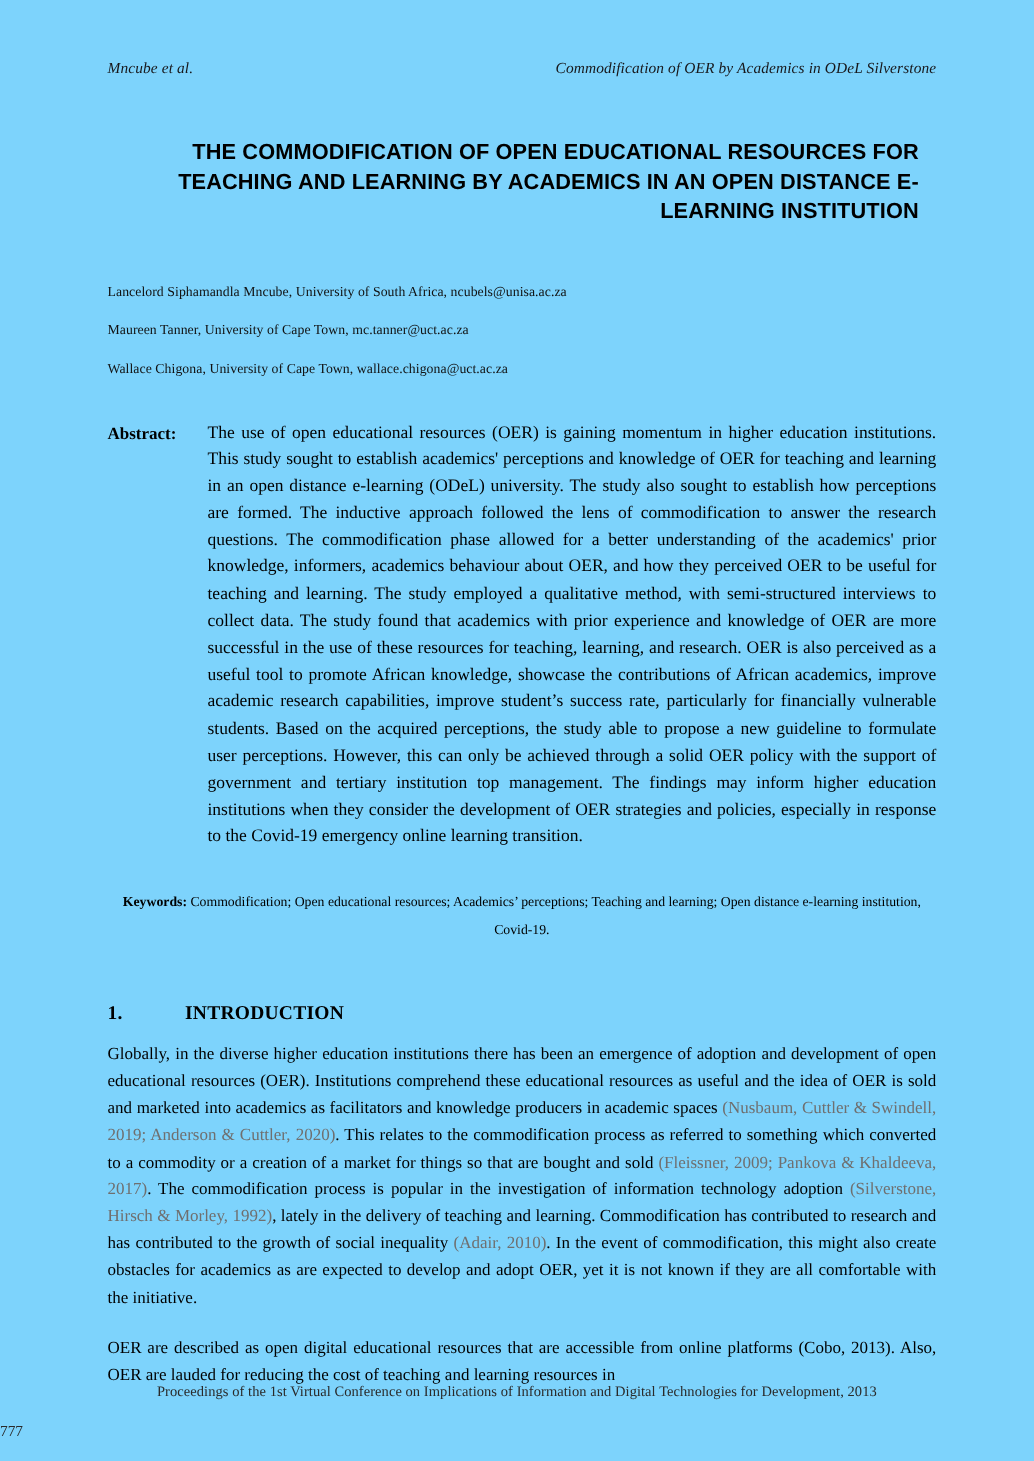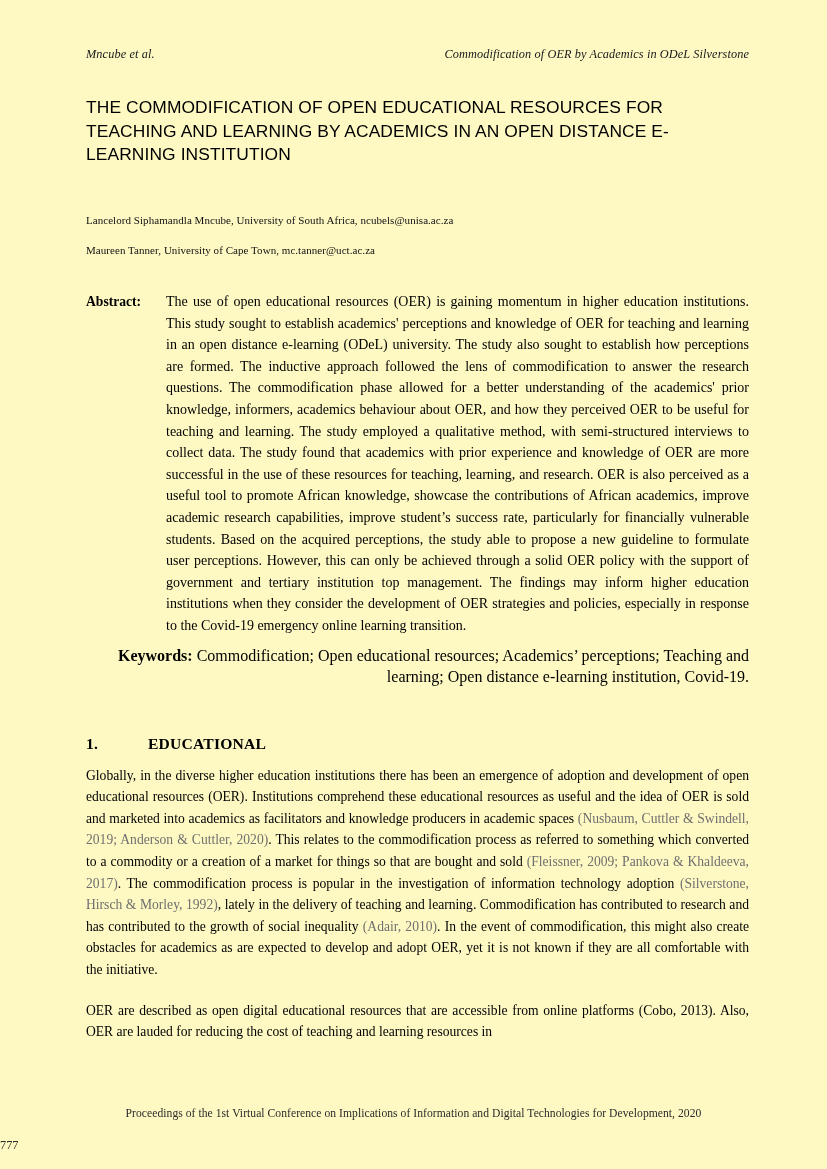--- a/index.html
+++ b/index.html
@@ -12,21 +12,21 @@
     height: 1169px;
     position: relative;
     font-family: "Liberation Serif", serif;
     color: #000000;
     overflow: hidden;
   }
 
   .page {
     position: absolute;
     inset: 0;
-    background: #fef9c3;
+    background: #7dd3fc;
   }
 
   
   .running-head {
     position: absolute;
     top: 47px;
     left: 86px;
     right: 78px;
     display: flex;
     justify-content: space-between;
@@ -42,27 +42,27 @@
   
   .content {
     position: absolute;
     top: 96px;
     left: 86px;
     width: 663px;
   }
 
   .doc-title {
     font-family: "Liberation Sans", sans-serif;
-    font-weight: normal;
+    font-weight: bold;
     font-size: 17.4px;
     line-height: 23.5px;
     letter-spacing: 0.1px;
     color: #000;
-    margin: 0;
-    text-align: left;
+    margin: 14px;
+    text-align: right;
   }
 
   .authors {
     margin-top: 45px;
   }
   .author-line {
     font-size: 11px;
     line-height: 16px;
     margin-bottom: 14.5px;
     color: #111;
@@ -86,24 +86,24 @@
     margin-left: 80px;
     font-size: 14px;
     line-height: 21.6px;
     text-align: justify;
     text-justify: inter-word;
     hyphens: none;
   }
 
   
   .keywords {
-    margin-top: 8px;
-    font-size: 16px;
-    line-height: 21.6px;
-    text-align: right;
+    margin-top: 31px;
+    font-size: 11px;
+    line-height: 21.6px;
+    text-align: center;
   }
   .keywords b { font-weight: bold; }
 
   
   .section-heading {
     margin-top: 47px;
     font-weight: bold;
     font-size: 15.6px;
     letter-spacing: 0.2px;
     display: flex;
@@ -162,42 +162,43 @@
     <span class="rh-right">Commodification of OER by Academics in ODeL Silverstone</span>
   </div>
 
   <div class="content">
 
     <h1 class="doc-title">THE COMMODIFICATION OF OPEN EDUCATIONAL RESOURCES FOR TEACHING AND LEARNING BY ACADEMICS IN AN OPEN DISTANCE E-LEARNING INSTITUTION</h1>
 
     <div class="authors">
       <div class="author-line">Lancelord Siphamandla Mncube, University of South Africa, ncubels@unisa.ac.za</div>
       <div class="author-line">Maureen Tanner, University of Cape Town, mc.tanner@uct.ac.za</div>
+      <div class="author-line">Wallace Chigona, University of Cape Town, wallace.chigona@uct.ac.za</div>
     </div>
 
     <div class="abstract-block">
       <span class="abstract-label">Abstract:</span>
       <div class="abstract-body">The use of open educational resources (OER) is gaining momentum in higher education institutions. This study sought to establish academics' perceptions and knowledge of OER for teaching and learning in an open distance e-learning (ODeL) university. The study also sought to establish how perceptions are formed. The inductive approach followed the lens of commodification to answer the research questions. The commodification phase allowed for a better understanding of the academics' prior knowledge, informers, academics behaviour about OER, and how they perceived OER to be useful for teaching and learning. The study employed a qualitative method, with semi-structured interviews to collect data. The study found that academics with prior experience and knowledge of OER are more successful in the use of these resources for teaching, learning, and research. OER is also perceived as a useful tool to promote African knowledge, showcase the contributions of African academics, improve academic research capabilities, improve student’s success rate, particularly for financially vulnerable students. Based on the acquired perceptions, the study able to propose a new guideline to formulate user perceptions. However, this can only be achieved through a solid OER policy with the support of government and tertiary institution top management. The findings may inform higher education institutions when they consider the development of OER strategies and policies, especially in response to the Covid-19 emergency online learning transition.</div>
     </div>
 
     <div class="keywords">
       <b>Keywords:</b>
       <span>Commodification; Open educational resources; Academics’ perceptions; Teaching and learning; Open distance e-learning institution, Covid-19.</span>
     </div>
 
     <div class="section-heading">
       <span class="sec-num">1.</span>
-      <span>EDUCATIONAL</span>
+      <span>INTRODUCTION</span>
     </div>
 
     <div id="paragraphs">
         <div class="body-par"><span>Globally, in the diverse higher education institutions there has been an emergence of adoption and development of open educational resources (OER). Institutions comprehend these educational resources as useful and the idea of OER is sold and marketed into academics as facilitators and knowledge producers in academic spaces </span><span class="cite">(Nusbaum, Cuttler &amp; Swindell, 2019; Anderson &amp; Cuttler, 2020)</span><span>. This relates to the commodification process as referred to something which converted to a commodity or a creation of a market for things so that are bought and sold </span><span class="cite">(Fleissner, 2009; Pankova &amp; Khaldeeva, 2017)</span><span>. The commodification process is popular in the investigation of information technology adoption </span><span class="cite">(Silverstone, Hirsch &amp; Morley, 1992)</span><span>, lately in the delivery of teaching and learning. Commodification has contributed to research and has contributed to the growth of social inequality </span><span class="cite">(Adair, 2010)</span><span>. In the event of commodification, this might also create obstacles for academics as are expected to develop and adopt OER, yet it is not known if they are all comfortable with the initiative.</span></div>
         <div class="body-par"><span>OER are described as open digital educational resources that are accessible from online platforms (Cobo, 2013). Also, OER are lauded for reducing the cost of teaching and learning resources in</span></div>
       </div>
 
   </div>
 
   <div class="footer-rule-area">
-    <div class="footer-note">Proceedings of the 1st Virtual Conference on Implications of Information and Digital Technologies for Development, 2020</div>
+    <div class="footer-note">Proceedings of the 1st Virtual Conference on Implications of Information and Digital Technologies for Development, 2013</div>
     <div class="page-number">777</div>
   </div>
 
 </div>
 
 </body></html>

